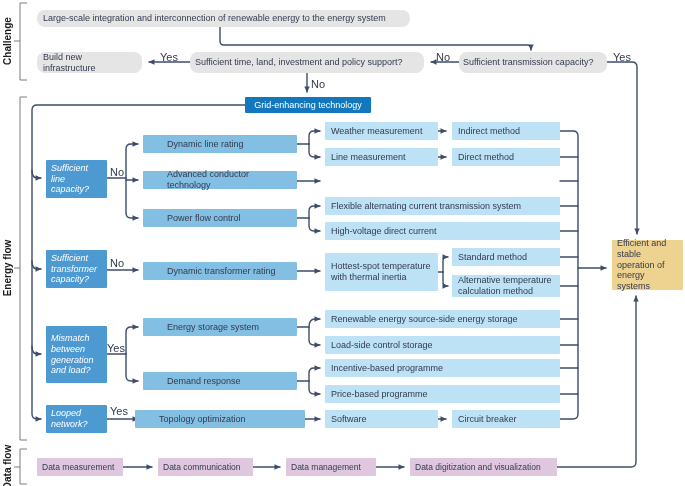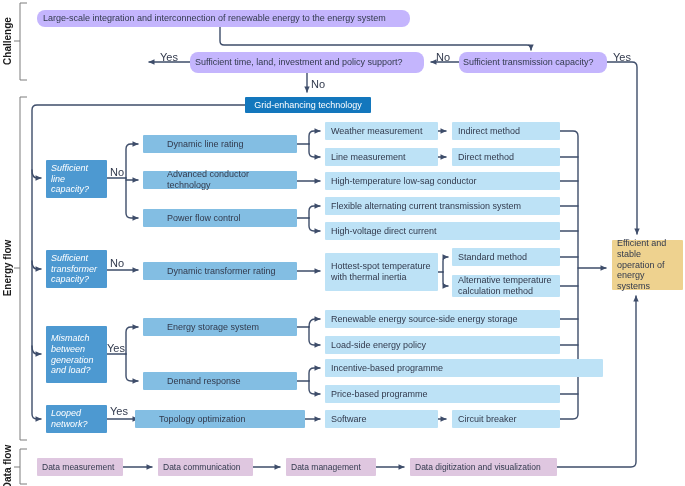--- a/index.html
+++ b/index.html
@@ -1,21 +1,21 @@
 <!DOCTYPE html>
 <html><head>
 <meta charset="utf-8">
 <style>
   html,body{margin:0;padding:0;background:#ffffff;}
   #fig{position:relative;width:685px;height:486px;background:#ffffff;overflow:hidden;
        font-family:"Liberation Sans","DejaVu Sans",sans-serif;}
   #wires{position:absolute;left:0;top:0;width:685px;height:486px;}
   .box{position:absolute;display:flex;align-items:center;box-sizing:border-box;
        padding:2px 6px;font-size:9px;line-height:1.18;color:#323a4d;border-radius:1px;}
-  .pink{background:#c4b5fd;border-radius:8px;}
+  .pink{background:#e5e5e5;border-radius:8px;}
   .dkblue{background:#1377bd;color:#ffffff;justify-content:center;text-align:center;padding:2px 4px;}
   .qblue{background:#4d99d1;color:#ffffff;padding:2px 5px;font-style:italic;}
   .l2{background:#83bee3;padding-left:24px;}
   .l3{background:#bde2f6;}
   .yellow{background:#eed28f;padding:2px 5px;}
   .lav{background:#dfc7e0;font-size:8.5px;padding:2px 5px;}
   .elabel{position:absolute;font-size:11px;color:#323a4d;}
   .seclabel{position:absolute;font-size:10px;font-weight:bold;color:#1c1c1c;white-space:nowrap;
             transform:translate(-50%,-50%) rotate(-90deg);}
 </style>
@@ -97,20 +97,21 @@
       <path d="M376,467 L404,467" marker-end="url(#ah)"></path>
       <path d="M557,467 L631,467 Q636,467 636,462 L636,296" marker-end="url(#ah)"></path>
     </g>
   </svg>
 
   <div class="seclabel" style="left:7px;top:41px">Challenge</div>
   <div class="seclabel" style="left:7px;top:268px">Energy flow</div>
   <div class="seclabel" style="left:7px;top:467px">Data flow</div>
 
   <div class="box pink" style="left:37px;top:10px;width:373px;height:17px">Large-scale integration and interconnection of renewable energy to the energy system</div>
+  <div class="box pink" style="left:37px;top:52px;width:105px;height:21px">Build new infrastructure</div>
   <div class="box pink" style="left:190px;top:52px;width:234px;height:21px;padding:2px 5px">Sufficient time, land, investment and policy support?</div>
   <div class="box pink" style="left:459px;top:52px;width:148px;height:21px;padding:2px 4px">Sufficient transmission capacity?</div>
 
   <div class="box dkblue" style="left:245px;top:97px;width:126px;height:16px">Grid-enhancing technology</div>
 
   <div class="box qblue" style="left:46px;top:160px;width:61px;height:38px">Sufficient line capacity?</div>
   <div class="box qblue" style="left:46px;top:250px;width:61px;height:38px">Sufficient transformer capacity?</div>
   <div class="box qblue" style="left:46px;top:326px;width:61px;height:57px">Mismatch between generation and load?</div>
   <div class="box qblue" style="left:46px;top:405px;width:61px;height:28px">Looped network?</div>
 
@@ -119,29 +120,28 @@
   <div class="box l2" style="left:143px;top:209px;width:154px;height:18px">Power flow control</div>
   <div class="box l2" style="left:143px;top:262px;width:154px;height:18px">Dynamic transformer rating</div>
   <div class="box l2" style="left:143px;top:318px;width:154px;height:18px">Energy storage system</div>
   <div class="box l2" style="left:143px;top:372px;width:154px;height:18px">Demand response</div>
   <div class="box l2" style="left:135px;top:410px;width:170px;height:18px">Topology optimization</div>
 
   <div class="box l3" style="left:325px;top:122px;width:113px;height:18px">Weather measurement</div>
   <div class="box l3" style="left:452px;top:122px;width:108px;height:18px">Indirect method</div>
   <div class="box l3" style="left:325px;top:148px;width:113px;height:18px">Line measurement</div>
   <div class="box l3" style="left:452px;top:148px;width:108px;height:18px">Direct method</div>
-  <div class="box l3" style="left:325px;top:172px;width:235px;height:18px">High-temperature low-sag conductor</div>
   <div class="box l3" style="left:325px;top:197px;width:235px;height:18px">Flexible alternating current transmission system</div>
   <div class="box l3" style="left:325px;top:222px;width:235px;height:18px">High-voltage direct current</div>
   <div class="box l3" style="left:452px;top:248px;width:108px;height:18px">Standard method</div>
   <div class="box l3" style="left:325px;top:253px;width:113px;height:38px">Hottest-spot temperature with thermal inertia</div>
   <div class="box l3" style="left:452px;top:275px;width:108px;height:22px">Alternative temperature calculation method</div>
   <div class="box l3" style="left:325px;top:310px;width:235px;height:18px">Renewable energy source-side energy storage</div>
-  <div class="box l3" style="left:325px;top:336px;width:235px;height:18px">Load-side energy policy</div>
-  <div class="box l3" style="left:325px;top:359px;width:278px;height:18px">Incentive-based programme</div>
+  <div class="box l3" style="left:325px;top:336px;width:235px;height:18px">Load-side control storage</div>
+  <div class="box l3" style="left:325px;top:359px;width:235px;height:18px">Incentive-based programme</div>
   <div class="box l3" style="left:325px;top:385px;width:235px;height:18px">Price-based programme</div>
   <div class="box l3" style="left:325px;top:410px;width:113px;height:18px">Software</div>
   <div class="box l3" style="left:452px;top:410px;width:108px;height:18px">Circuit breaker</div>
 
   <div class="box yellow" style="left:612px;top:240px;width:71px;height:50px">Efficient and stable operation of energy systems</div>
 
   <div class="box lav" style="left:37px;top:458px;width:86px;height:18px">Data measurement</div>
   <div class="box lav" style="left:158px;top:458px;width:95px;height:18px">Data communication</div>
   <div class="box lav" style="left:286px;top:458px;width:90px;height:18px">Data management</div>
   <div class="box lav" style="left:410px;top:458px;width:147px;height:18px">Data digitization and visualization</div>

